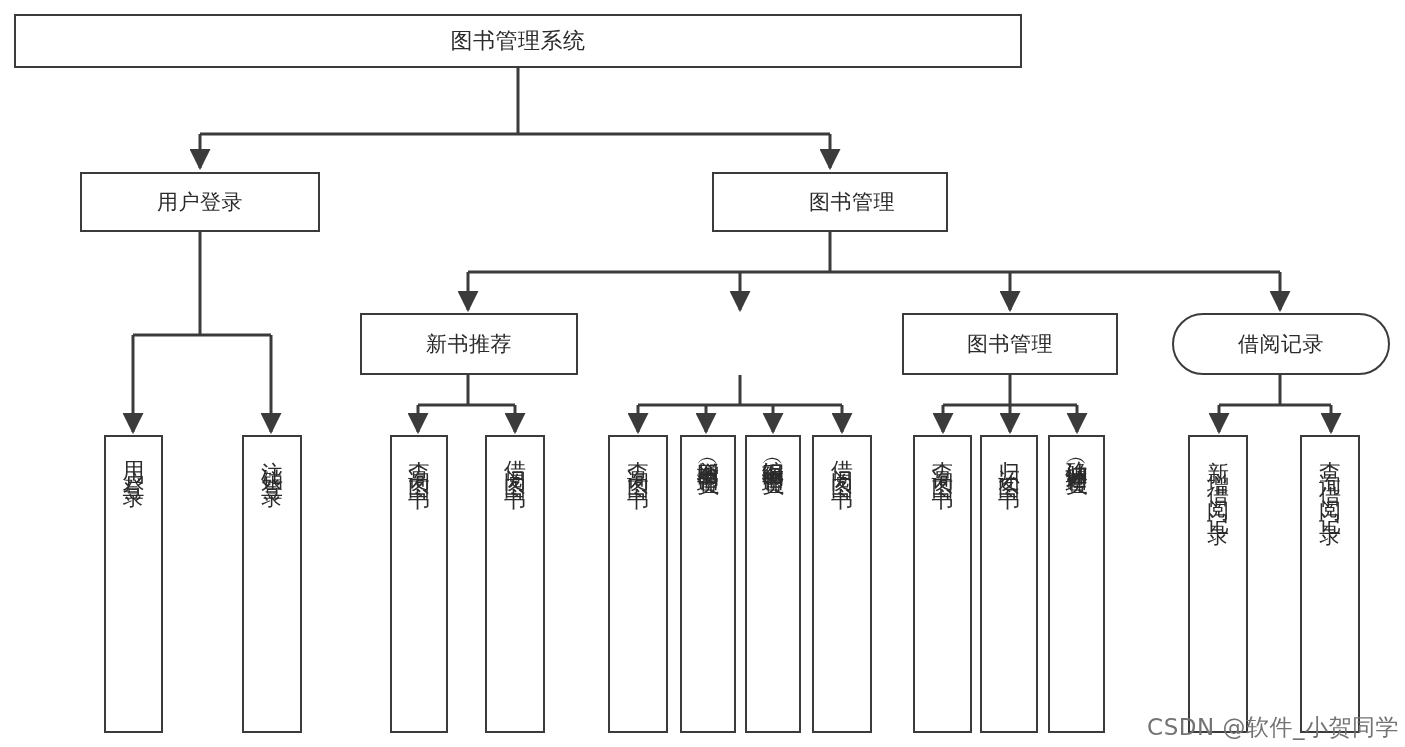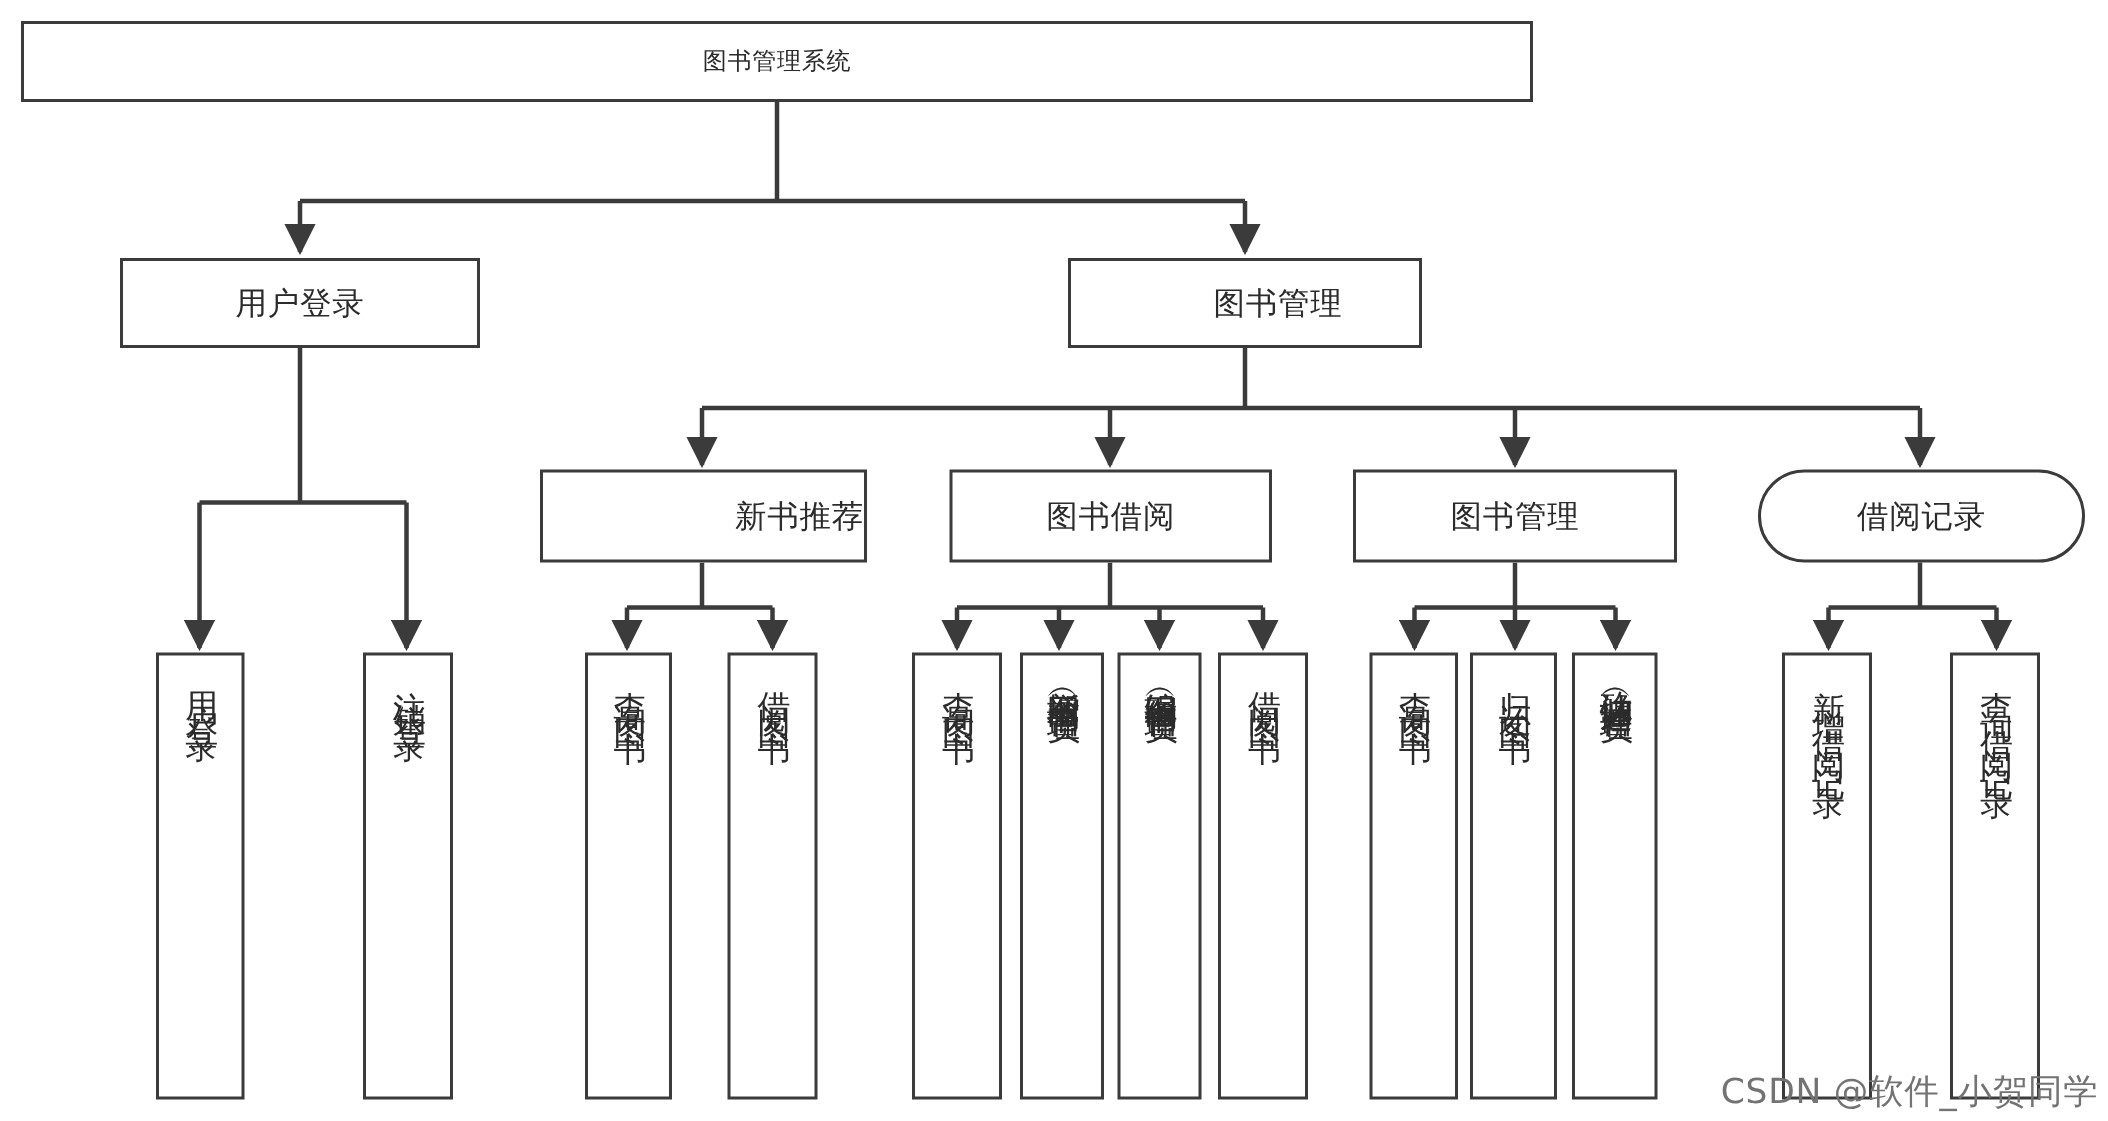--- a/index.html
+++ b/index.html
@@ -42,21 +42,21 @@
     display: block;
     text-align: center;
   }
   
   .node.h .node-label {
     font-size: 21px;
     letter-spacing: 0.5px;
     white-space: nowrap;
   }
   .node.root .node-label {
-    font-size: 16px;
+    font-size: 22px;
   }
   
   .node.v {
     align-items: flex-start;
     justify-content: center;
     padding-top: 6px;
   }
   .node.v .node-label {
     writing-mode: vertical-rl;
     text-orientation: upright;
@@ -145,25 +145,22 @@
     <span class="node-label">图书管理系统</span>
   </div>
 
   <div class="node h" style="left:80px; top:172px; width:240px; height:60px;">
     <span class="node-label">用户登录</span>
   </div>
   <div class="node h" style="left:712px; top:172px; width:236px; height:60px;padding-left:44px;">
     <span class="node-label">图书管理</span>
   </div>
 
-  <div class="node h" style="left:360px; top:313px; width:218px; height:62px;justify-content:flex-end;">
+  <div class="node h" style="left:360px; top:313px; width:218px; height:62px;">
     <span class="node-label">新书推荐</span>
-  </div>
-  <div class="node h" style="left:633px; top:313px; width:215px; height:62px;">
-    <span class="node-label">图书借阅</span>
   </div>
   <div class="node h" style="left:902px; top:313px; width:216px; height:62px;">
     <span class="node-label">图书管理</span>
   </div>
   <div class="node h" style="left:1172px; top:313px; width:218px; height:62px;border-radius:31px;">
     <span class="node-label">借阅记录</span>
   </div>
 
   <div class="node v mid" style="left:104px; top:435px; width:59px; height:298px;">
     <span class="node-label">用户登录</span>

